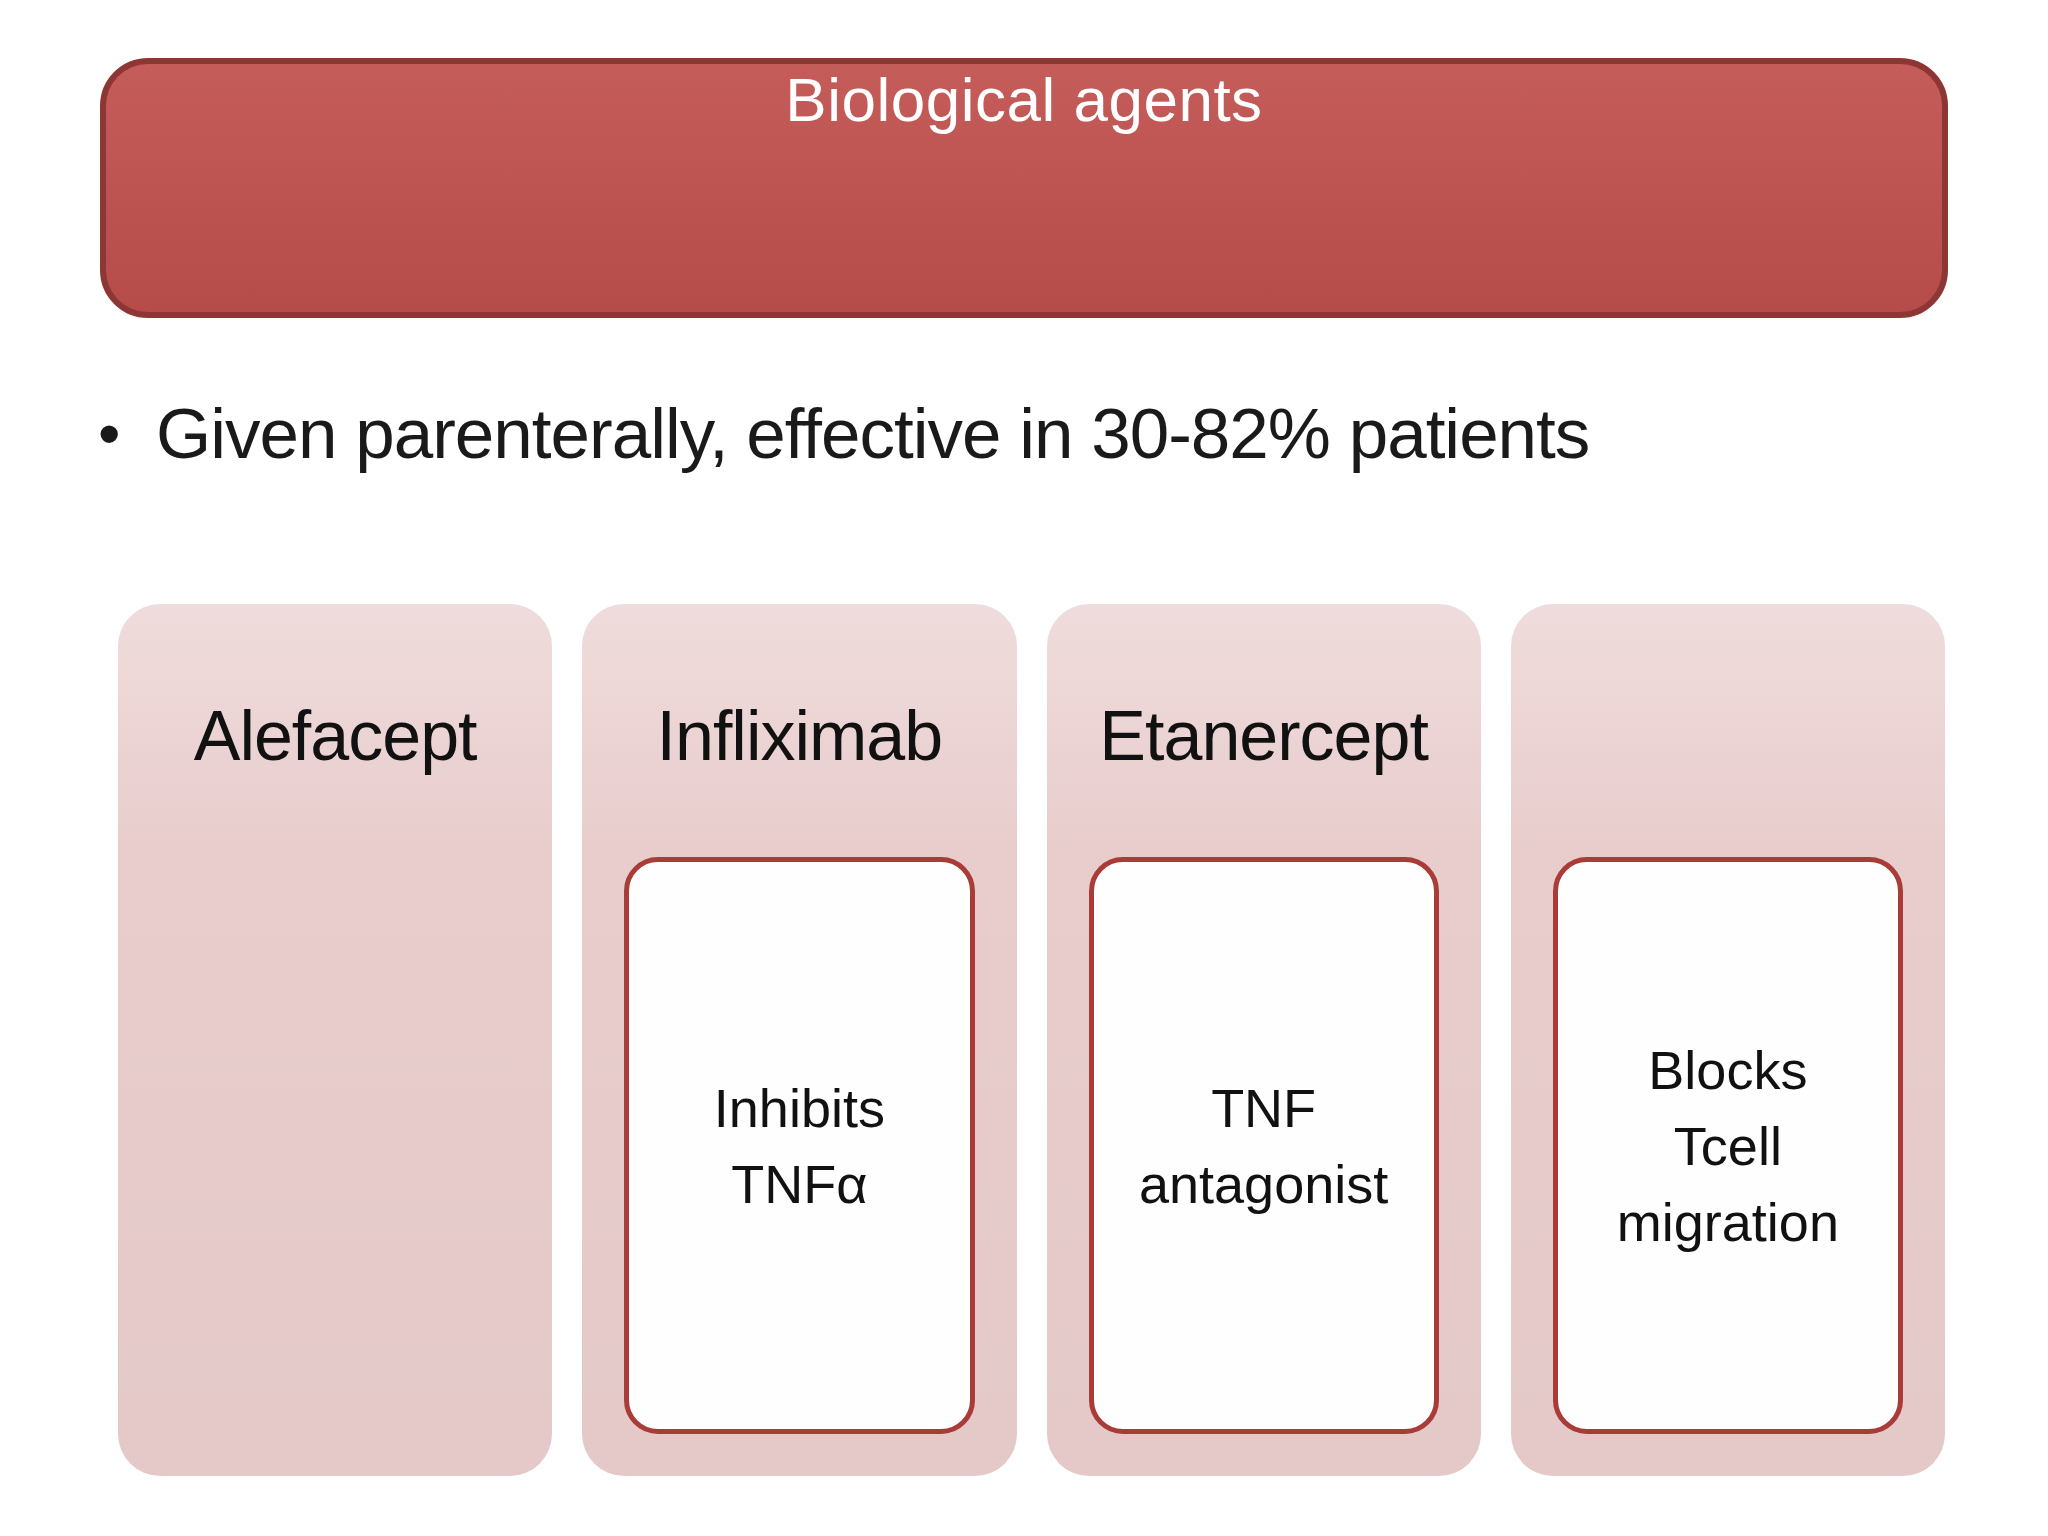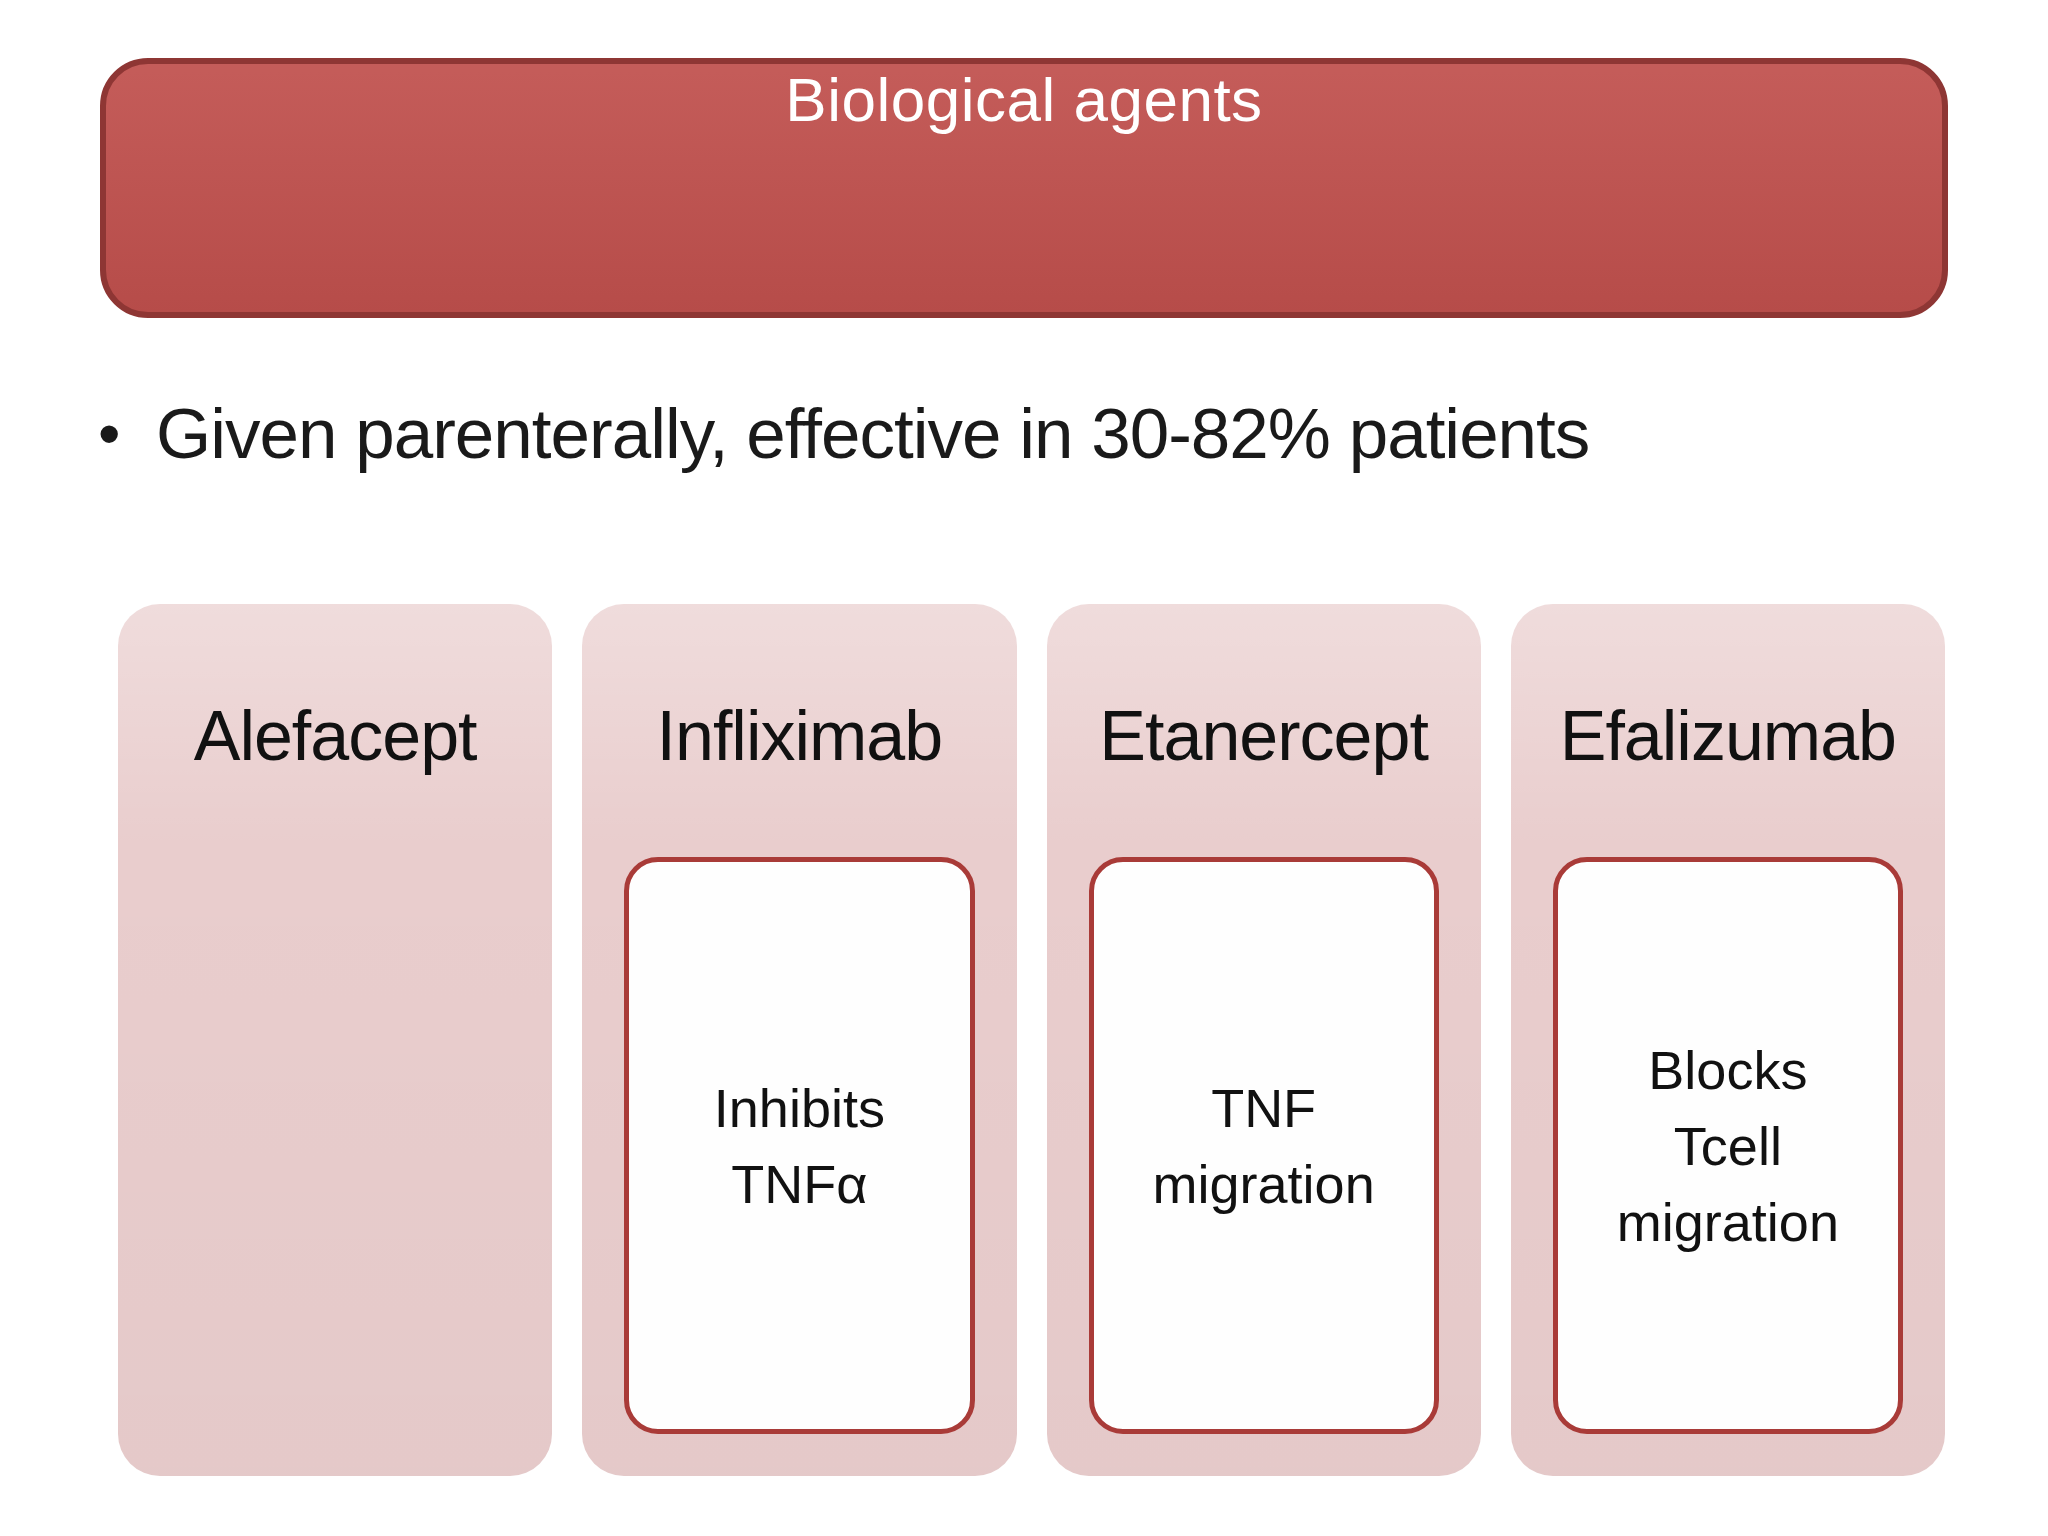--- a/index.html
+++ b/index.html
@@ -128,26 +128,25 @@
       <div class="agent-mech-box">
         <div class="agent-mech">Inhibits
 TNFα</div>
       </div>
     </div>
 
     <div class="agent-card">
       <div class="agent-name">Etanercept</div>
       <div class="agent-mech-box">
         <div class="agent-mech">TNF
-migration</div>
+antagonist</div>
       </div>
     </div>
 
     <div class="agent-card">
-      <div class="agent-name">Efalizumab</div>
       <div class="agent-mech-box">
         <div class="agent-mech">Blocks
 Tcell
 migration</div>
       </div>
     </div>
 
   </div>
 </div>
 

